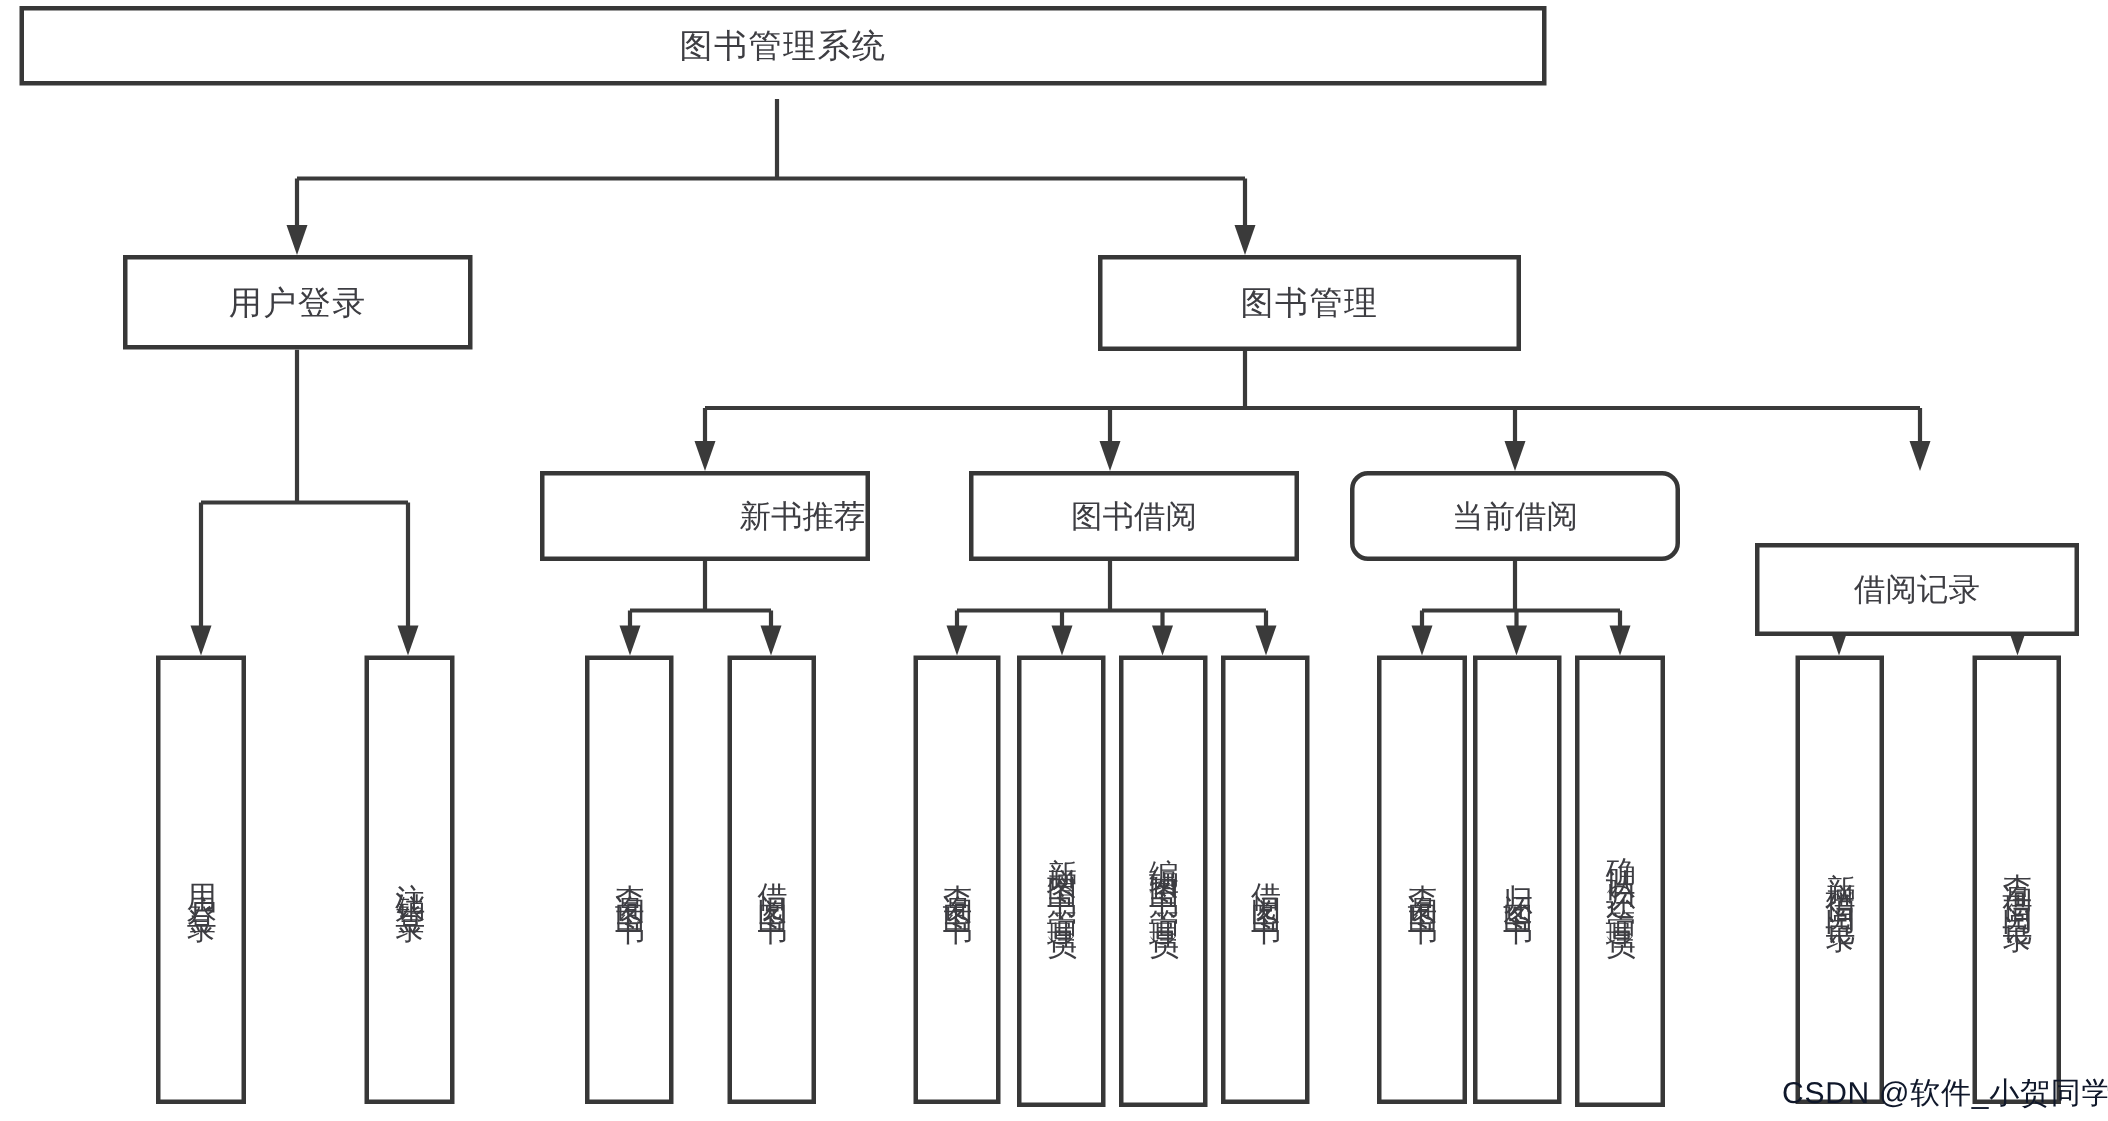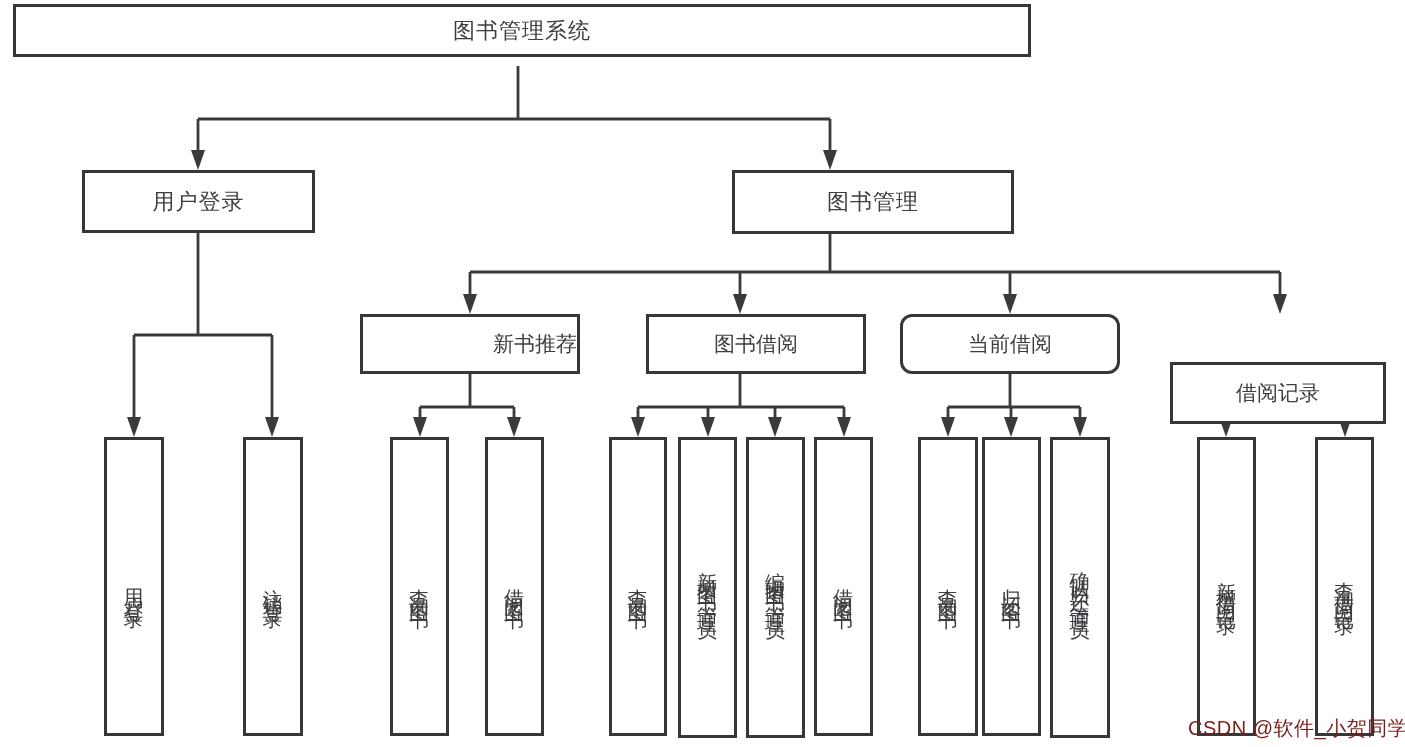--- a/index.html
+++ b/index.html
@@ -36,21 +36,21 @@
     letter-spacing: 7px;
     line-height: 1;
     white-space: nowrap;
   }
   .watermark {
     position: absolute;
     left: 1188px;
     top: 715px;
     width: 210px;
     font-size: 20px;
-    color: #7f1d1d;
+    color: #0f172a;
     white-space: nowrap;
     letter-spacing: 0.5px;
   }
 </style>
 </head>
 <body>
 
 <div class="canvas">
 
   <svg class="connectors" viewBox="0 0 1405 747" xmlns="http://www.w3.org/2000/svg">

